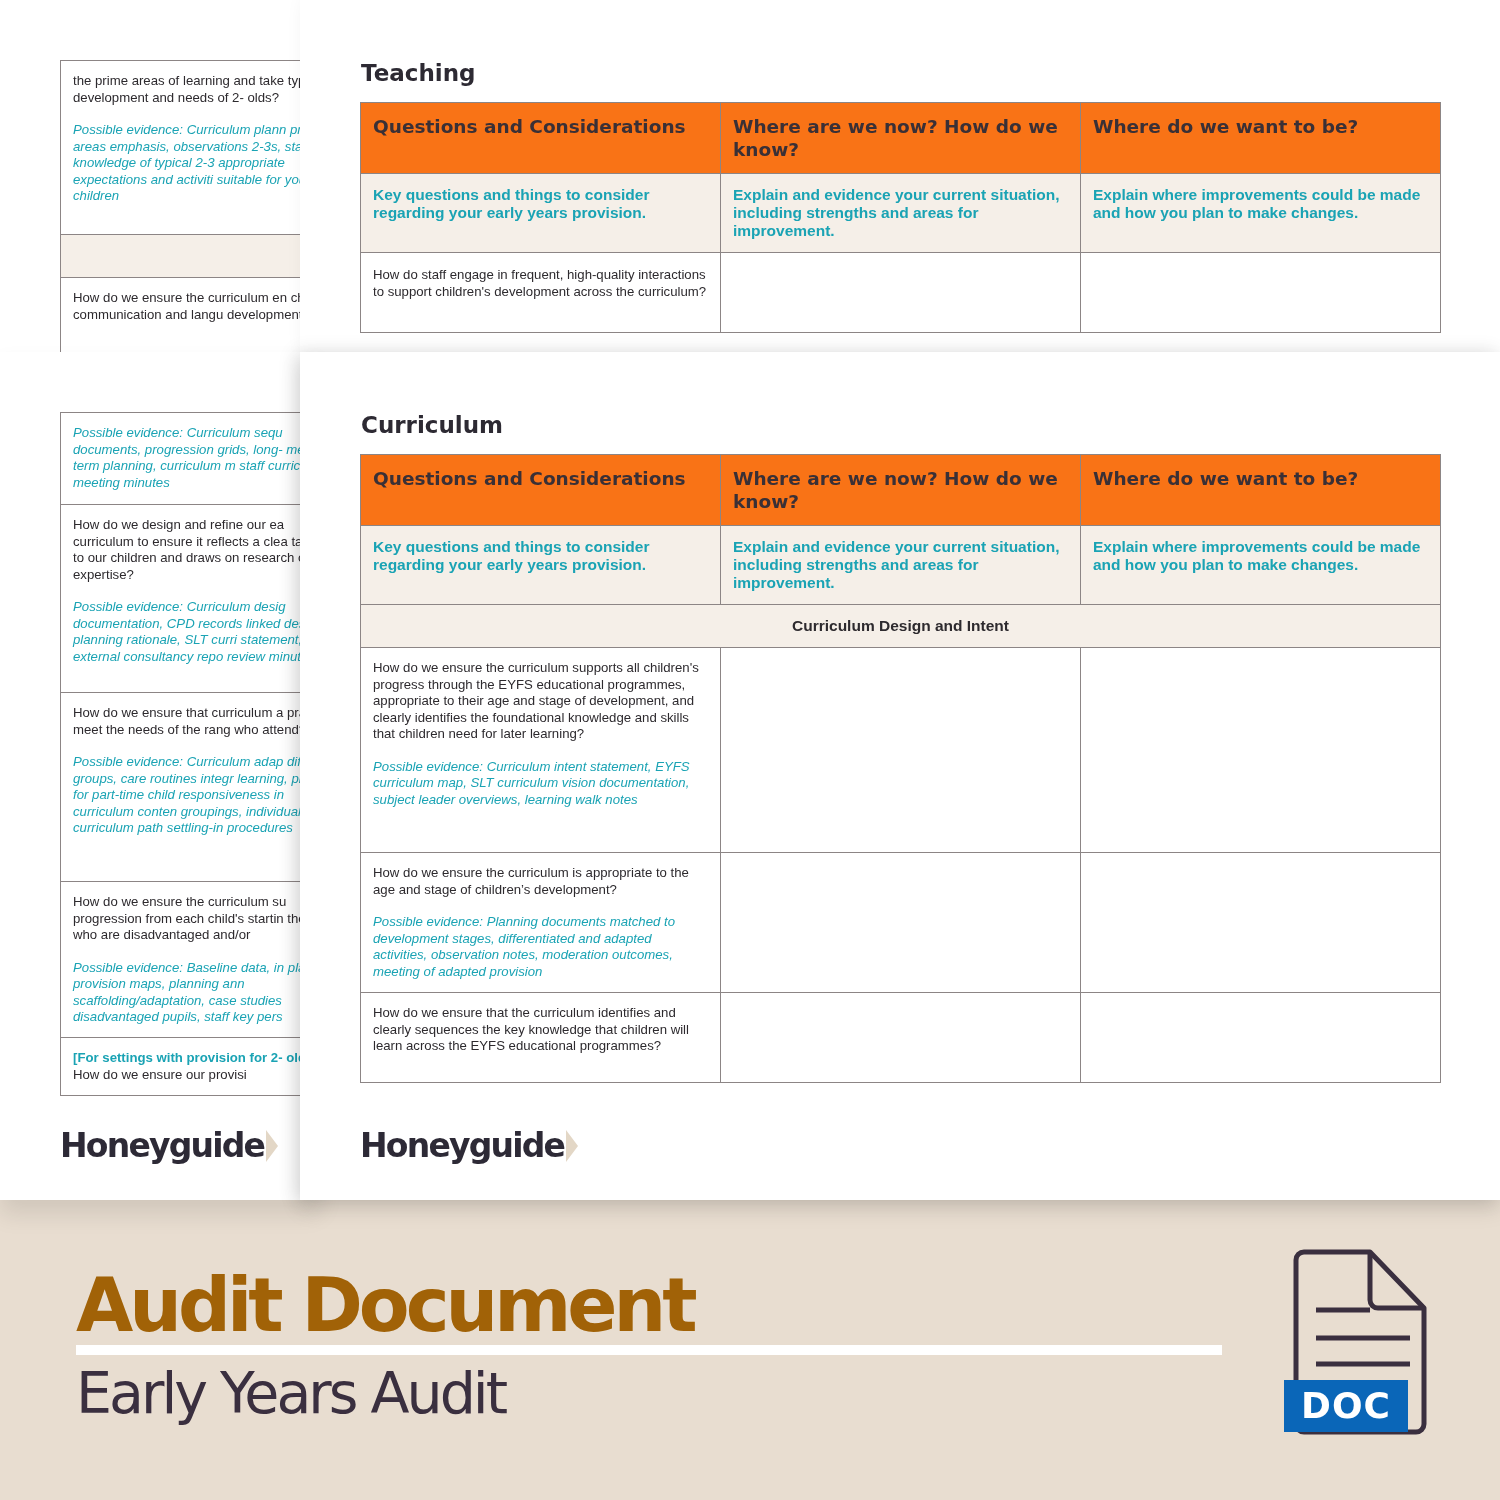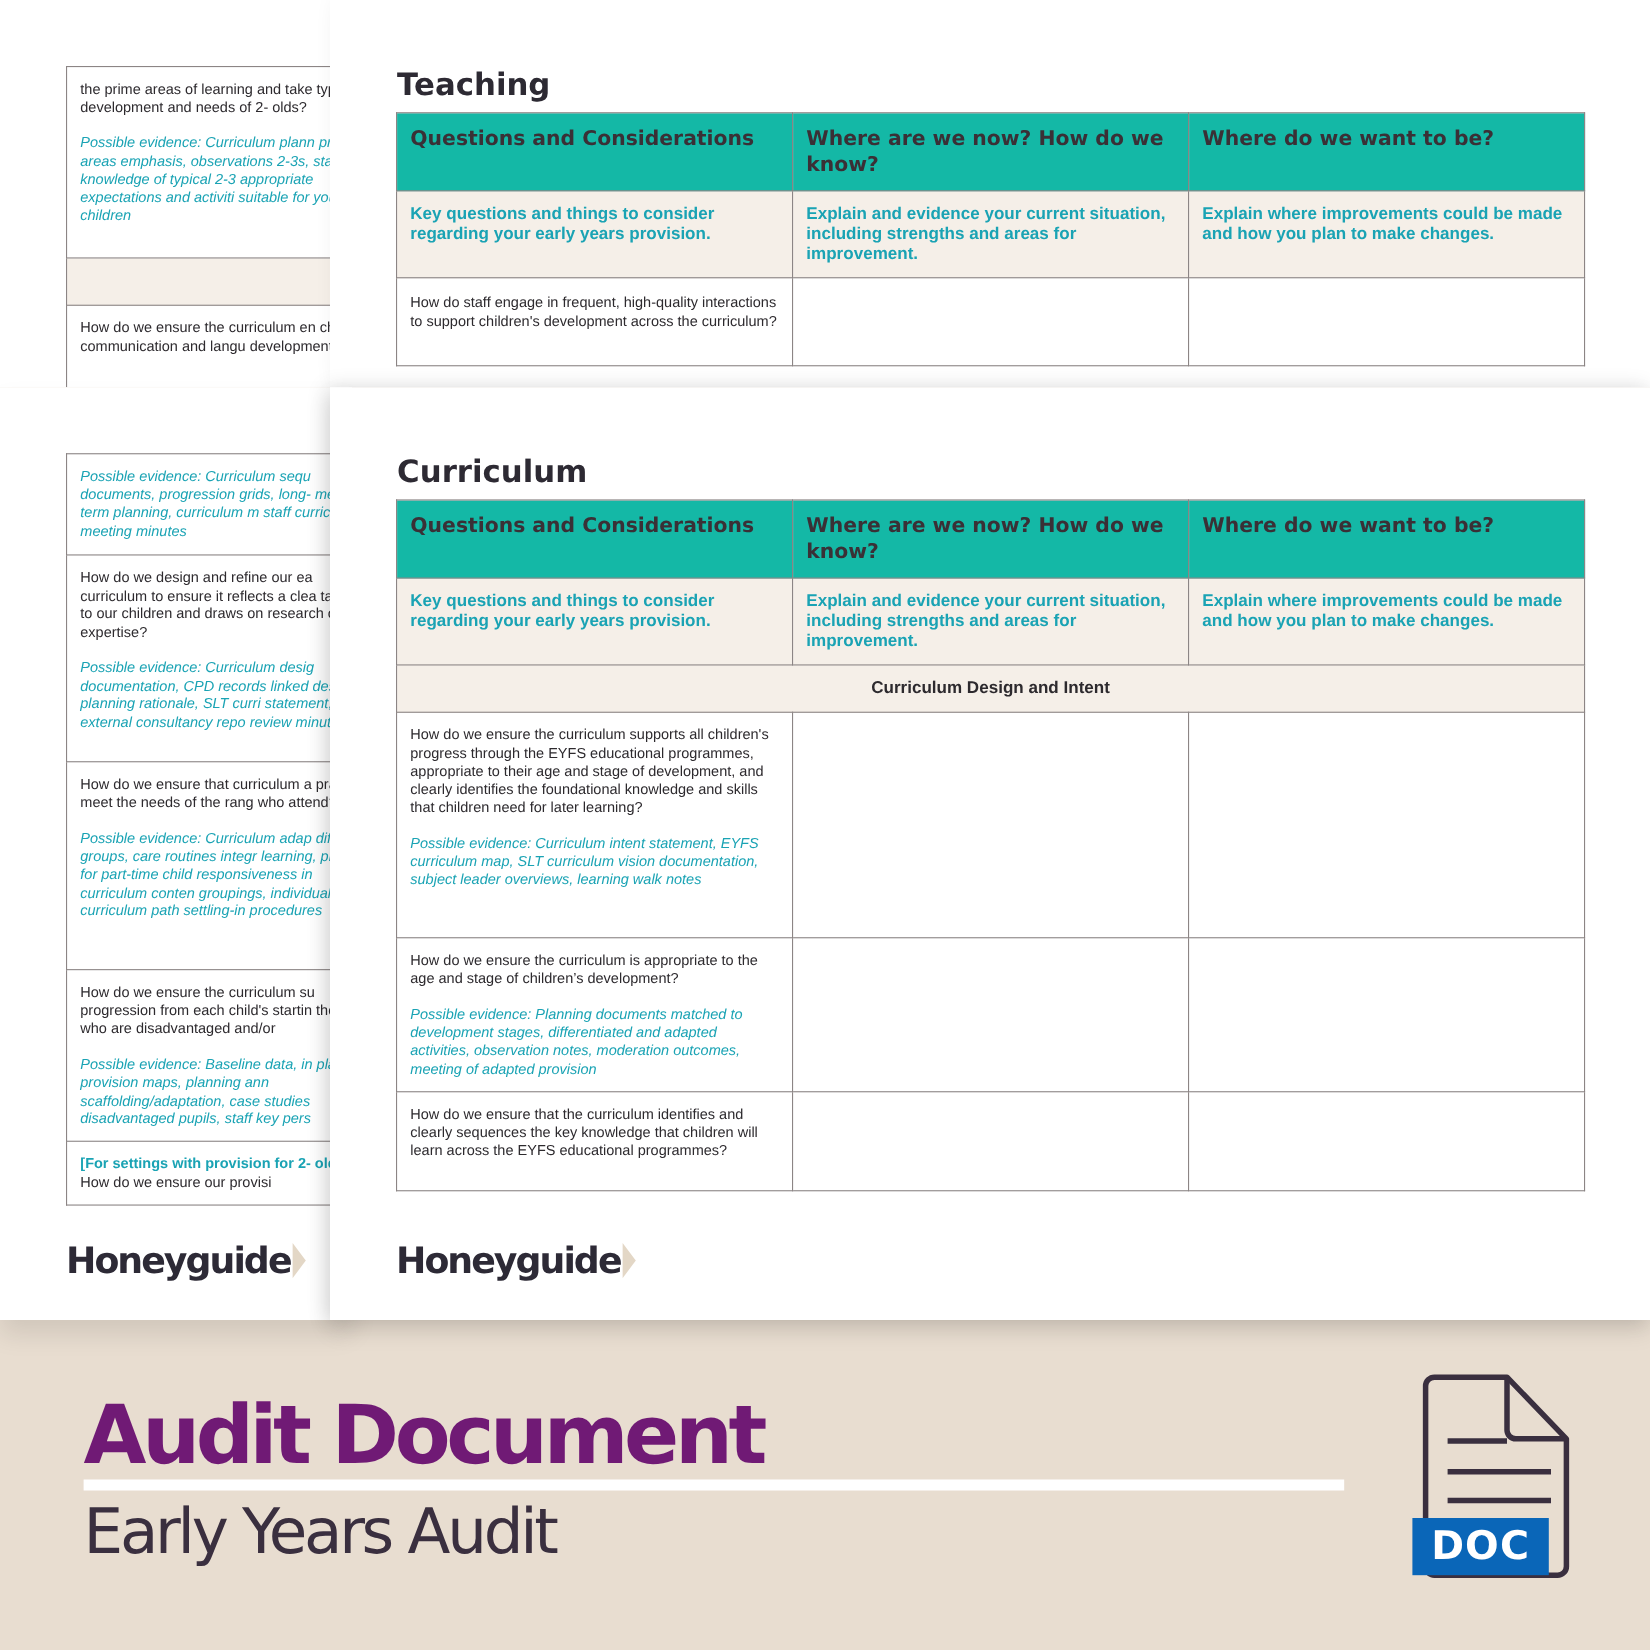--- a/index.html
+++ b/index.html
@@ -3,37 +3,37 @@
 <meta charset="utf-8">
 <style>
   * { box-sizing: border-box; margin: 0; padding: 0; }
   html, body { width: 1500px; height: 1500px; overflow: hidden; }
   body { position: relative; background: #e8ddd0; font-family: "Liberation Sans", sans-serif; color: #2d2a2e; }
 
   .sheet { position: absolute; background: #ffffff; overflow: hidden; }
   .shadow-r { box-shadow: 10px 0 22px rgba(0,0,0,0.12); }
   .shadow-b { box-shadow: 0 14px 22px rgba(0,0,0,0.10); }
 
-  .section-title { position: absolute; font-family: "DejaVu Sans", sans-serif; font-weight: bold; font-size: 28px; color: #2d2a33; }
+  .section-title { position: absolute; font-family: "DejaVu Sans", sans-serif; font-weight: bold; font-size: 23px; color: #2d2a33; }
 
   table.grid { position: absolute; border-collapse: collapse; table-layout: fixed; }
   table.grid td { border: 1px solid #8c8585; vertical-align: top; padding: 12px 12px 8px 12px; }
-  td.hdr { background: #14b8a6; font-family: "DejaVu Sans", sans-serif; font-size: 18.5px; font-weight: bold; color: #3a3036; line-height: 23px; height: 71px; }
+  td.hdr { background: #f97316; font-family: "DejaVu Sans", sans-serif; font-size: 18.5px; font-weight: bold; color: #3a3036; line-height: 23px; height: 71px; }
   td.sub { background: #f5efe8; color: #1aa3b4; font-weight: bold; font-size: 15.5px; line-height: 18px; height: 79px; margin-left: 20px; }
   td.band { background: #f5efe8; text-align: center; font-weight: bold; font-size: 15.5px; color: #2d2a2e; padding: 13px 12px; height: 43px; vertical-align: middle; }
   td.q { font-size: 13.2px; line-height: 16.5px; color: #2d2a2e; }
   td.q .ev { display: block; margin-top: 16px; color: #1aa3b4; font-style: italic; }
   td.q .tag { color: #1aa3b4; font-weight: bold; }
   td.empty { background: #ffffff; }
 
   .logo { position: absolute; font-family: "DejaVu Sans", sans-serif; font-weight: bold; font-size: 33px; letter-spacing: -1.8px; color: #2d2a36; }
   .logo .bar { position: absolute; left: 0; bottom: 2px; height: 6px; width: 100%; background: #e3d7c6; z-index: -1; }
   .logo .chev { position: absolute; right: -14px; top: 4px; width: 0; height: 0; border-top: 16px solid transparent; border-bottom: 16px solid transparent; border-left: 12px solid #e3d7c6; }
 
-  .title-main { position: absolute; left: 76px; top: 1262px; font-family: "DejaVu Sans", sans-serif; font-weight: bold; font-size: 74px; letter-spacing: -4px; color: #701a75; }
+  .title-main { position: absolute; left: 76px; top: 1262px; font-family: "DejaVu Sans", sans-serif; font-weight: bold; font-size: 74px; letter-spacing: -4px; color: #a16207; }
   .title-rule { position: absolute; left: 76px; top: 1345px; width: 1146px; height: 10px; background: #ffffff; }
   .title-sub { position: absolute; left: 76px; top: 1360px; font-family: "DejaVu Sans", sans-serif; font-size: 57px; letter-spacing: -3px; color: #3a2f3f; }
 
   .doc-icon { position: absolute; left: 1282px; top: 1248px; width: 150px; height: 190px; }
 </style>
 </head>
 <body>
 
 <div class="sheet" style="left:0; top:0; width:320px; height:352px;">
   <table class="grid" style="left:60px; top:60px; width:300px;">

